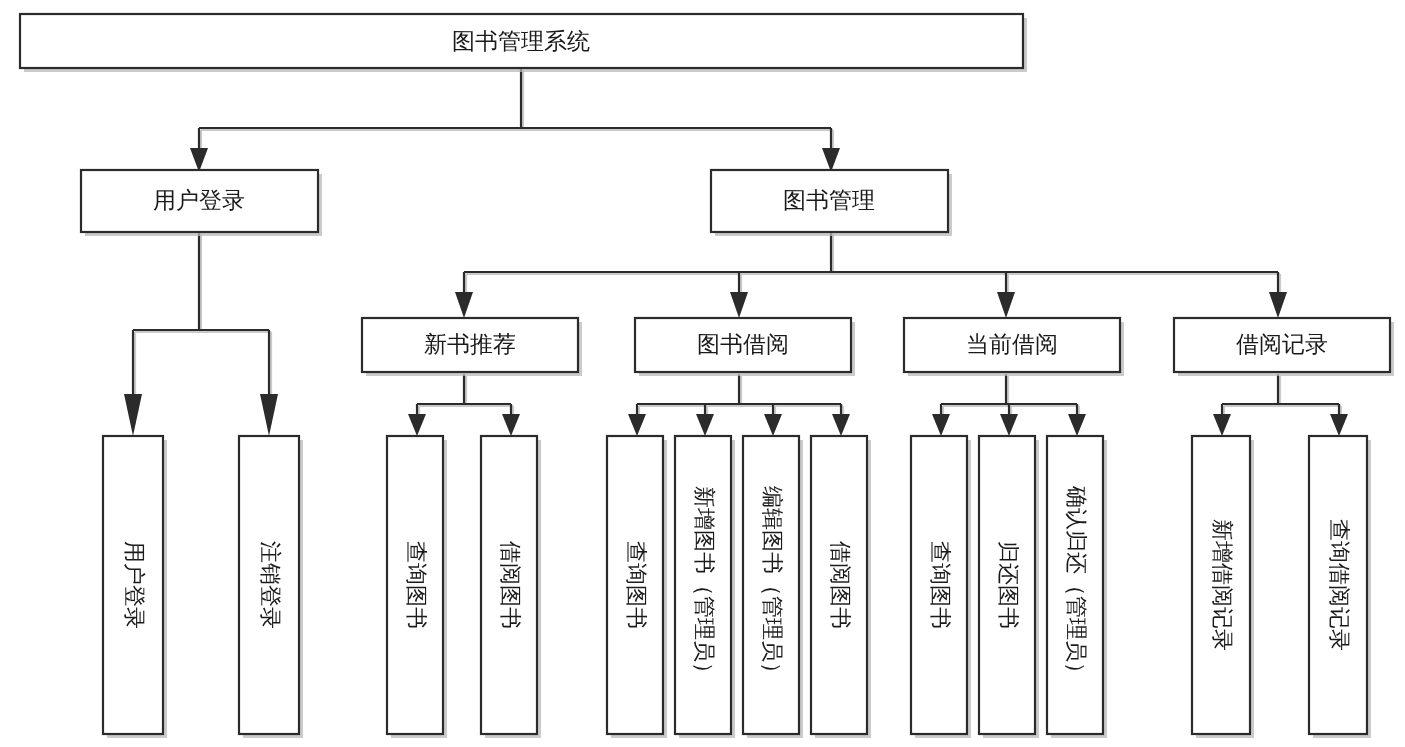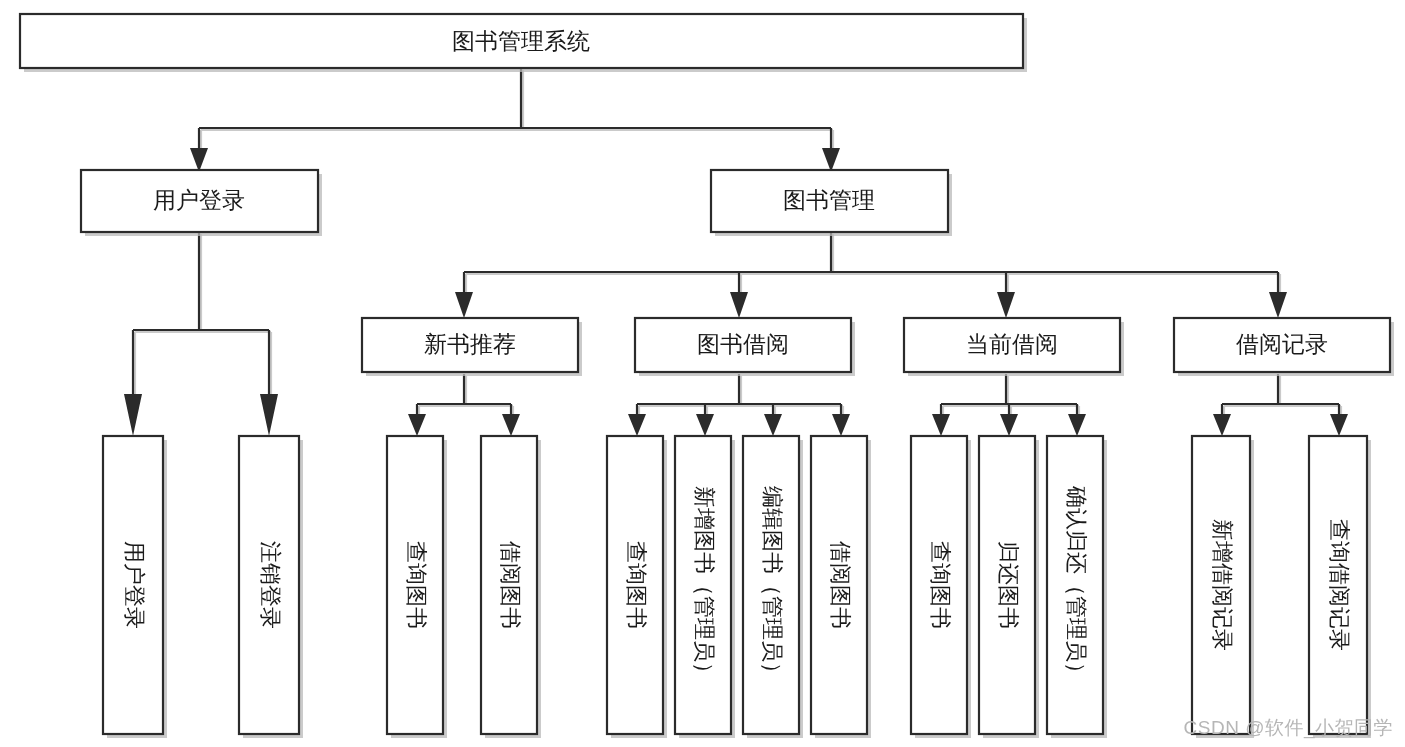--- a/index.html
+++ b/index.html
@@ -286,15 +286,14 @@
     </g>
 
     <g>
       <rect class="node-shadow" x="1313" y="440" width="58" height="298"></rect>
       <rect class="node-box" x="1309" y="436" width="58" height="298"></rect>
       <text class="node-label label-v" x="1338" y="585" transform="rotate(90 1338 585)">查询借阅记录</text>
     </g>
 
   </svg>
 
-  <div class="watermark">CSDN @软件_小贺同学</div>
 
 </div>
 
 </body></html>

